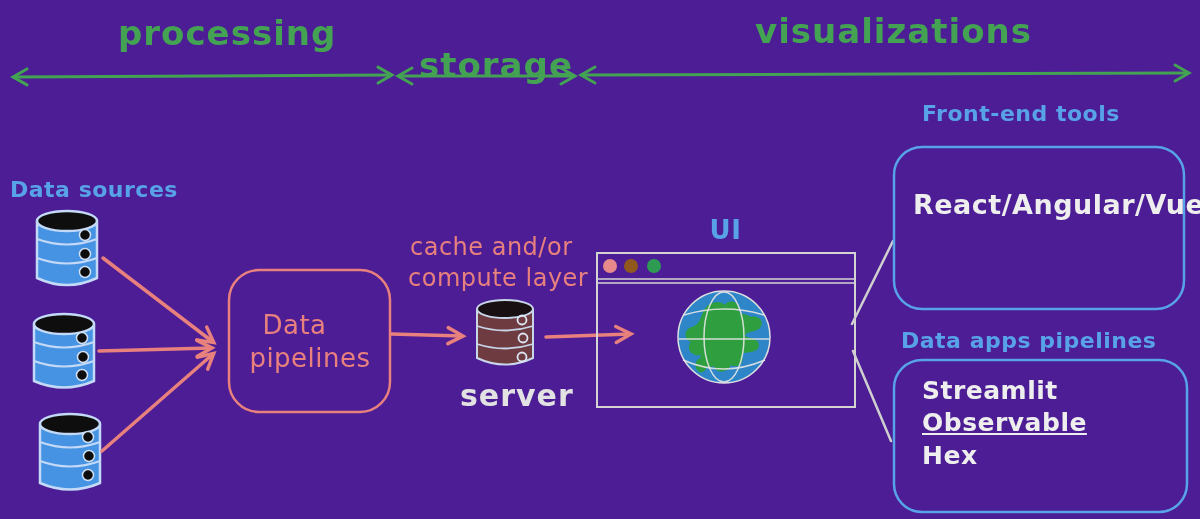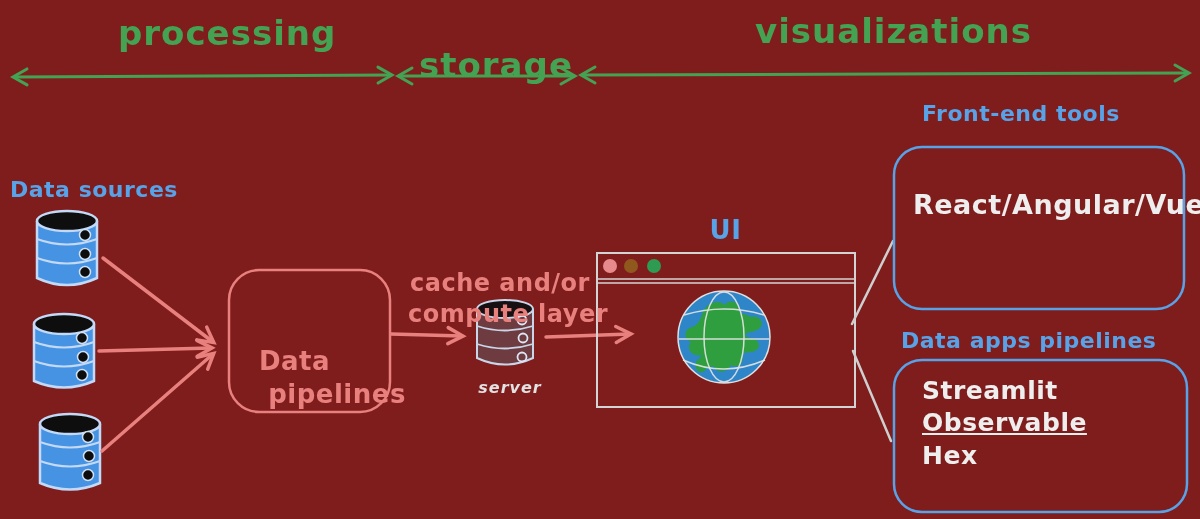--- a/index.html
+++ b/index.html
@@ -4,32 +4,32 @@
 <style>
   :root{
     --green:#43a353;
     --blue:#58a2e8;
     --salmon:#e8807e;
     --white:#eeeeee;
     --grayline:#cfcfcf;
   }
   html,body{margin:0;padding:0;background:#000;}
   #canvas{
-    position:relative;width:1200px;height:519px;background:#7f1d1d;
+    position:relative;width:1200px;height:519px;background:#4c1d95;
     overflow:hidden;font-family:"DejaVu Sans", sans-serif;
   }
   svg{position:absolute;left:0;top:0;}
   .t{position:absolute;line-height:1.05;white-space:nowrap;z-index:2;}
   .sec{font-size:34px;font-weight:600;color:var(--green);letter-spacing:1px;}
   .blue-label{font-size:22px;font-weight:600;color:var(--blue);letter-spacing:0.5px;}
-  .salmon-label{font-size:24px;font-weight:700;color:var(--salmon);letter-spacing:0.5px;margin-top:36px;}
+  .salmon-label{font-size:24px;font-weight:400;color:var(--salmon);letter-spacing:0.5px;}
   .white-big{font-size:27px;font-weight:600;color:var(--white);letter-spacing:0.5px;}
   .white-mid{font-size:21px;font-weight:600;color:#d9d9d9;letter-spacing:0.5px;}
   .white-item{font-size:25px;font-weight:600;color:var(--white);letter-spacing:0.5px;}
-  .server-label{font-size:16px;font-weight:600;color:#e2e2e2;letter-spacing:1px;font-style:italic;}
+  .server-label{font-size:30px;font-weight:600;color:#e2e2e2;letter-spacing:1px;}
   .center{text-align:center;}
 </style>
 </head>
 <body>
 
 <div id="canvas">
 
   <svg width="1200" height="519" viewBox="0 0 1200 519">
     <defs>
       <marker id="ah-g" markerUnits="userSpaceOnUse" markerWidth="22" markerHeight="22" viewBox="0 0 22 22" refX="17" refY="11" orient="auto-start-reverse">
@@ -122,21 +122,21 @@
     <rect x="894" y="360" width="293" height="152" rx="28" fill="none" stroke="#58a2e8" stroke-width="2.5"></rect>
   </svg>
 
   <div class="t sec" style="left:118px;top:16px;">processing</div>
   <div class="t sec" style="left:419px;top:20px;margin-top:28px;">storage</div>
   <div class="t sec" style="left:755px;top:14px;">visualizations</div>
 
   <div class="t blue-label" style="left:10px;top:178px;">Data sources</div>
 
   <div class="t salmon-label center" style="left:230px;top:312px;width:129px;font-size:26px;">Data</div>
-  <div class="t salmon-label center" style="left:230px;top:345px;width:160px;font-size:26px;padding-left:27px;">pipelines</div>
+  <div class="t salmon-label center" style="left:230px;top:345px;width:160px;font-size:26px;">pipelines</div>
 
   <div class="t salmon-label" style="left:410px;top:235px;">cache and/or</div>
   <div class="t salmon-label" style="left:408px;top:266px;">compute layer</div>
 
   <div class="t server-label center" style="left:460px;top:380px;width:100px;">server</div>
 
   <div class="t blue-label center" style="left:698px;top:217px;width:55px;font-size:26px;">UI</div>
 
   <div class="t blue-label" style="left:922px;top:102px;">Front-end tools</div>
   <div class="t white-big" style="left:913px;top:191px;">React/Angular/Vue</div>

